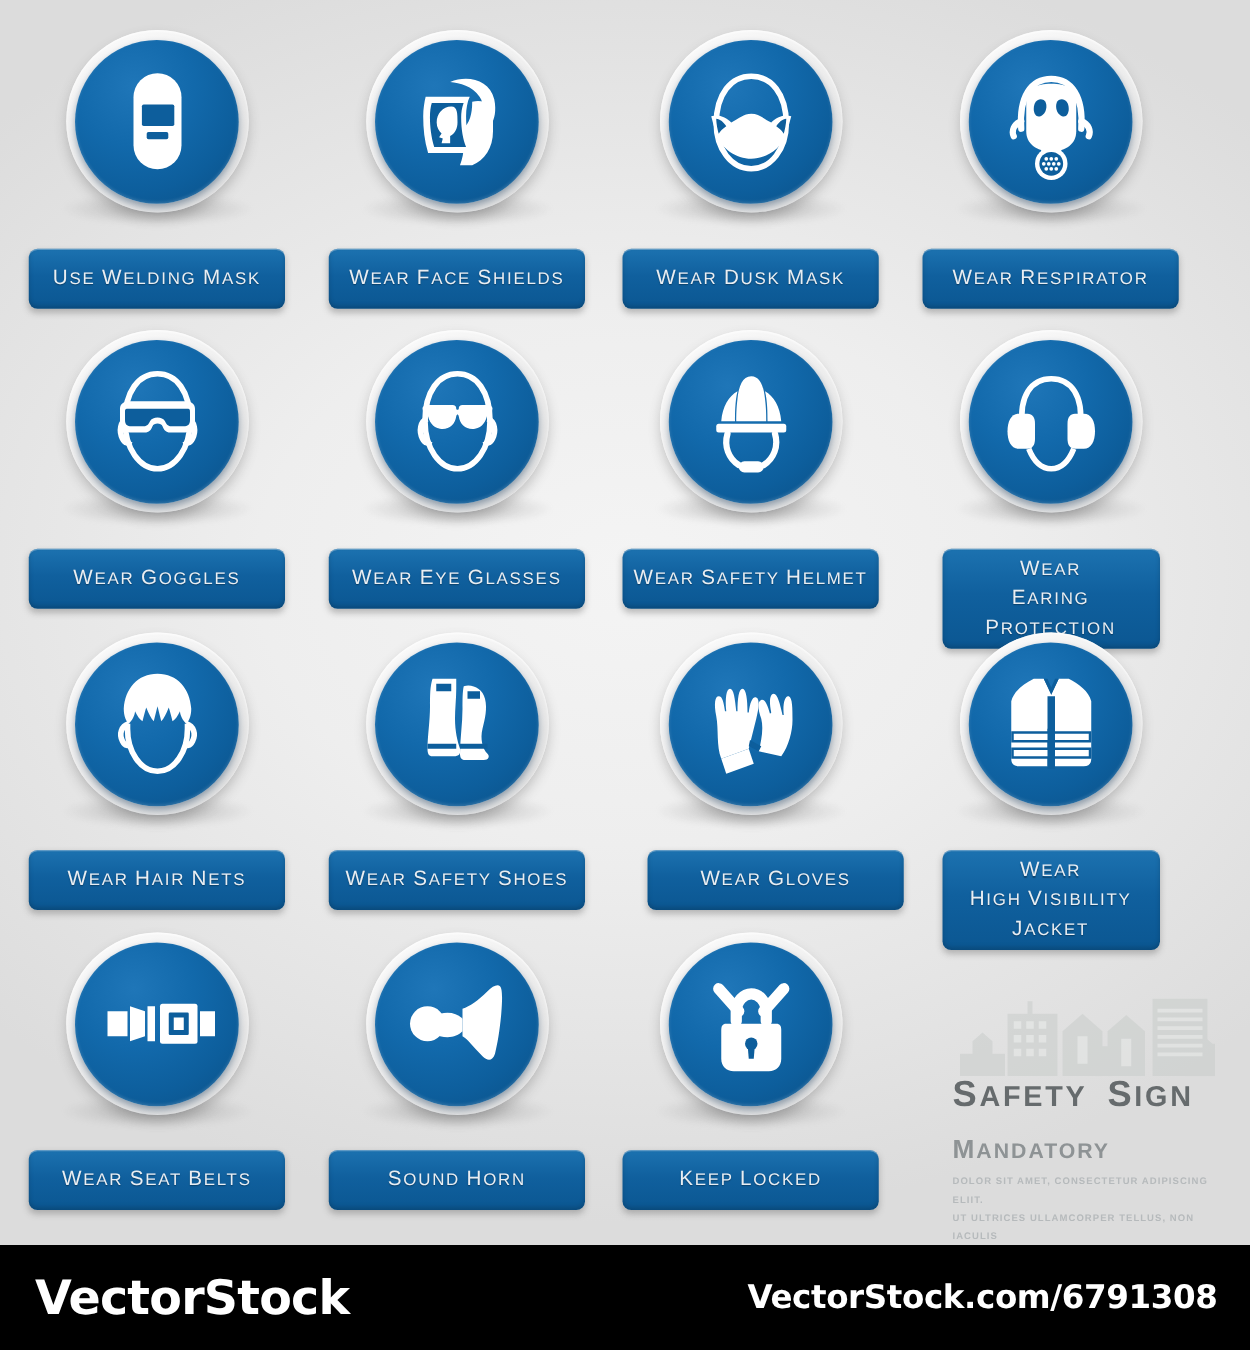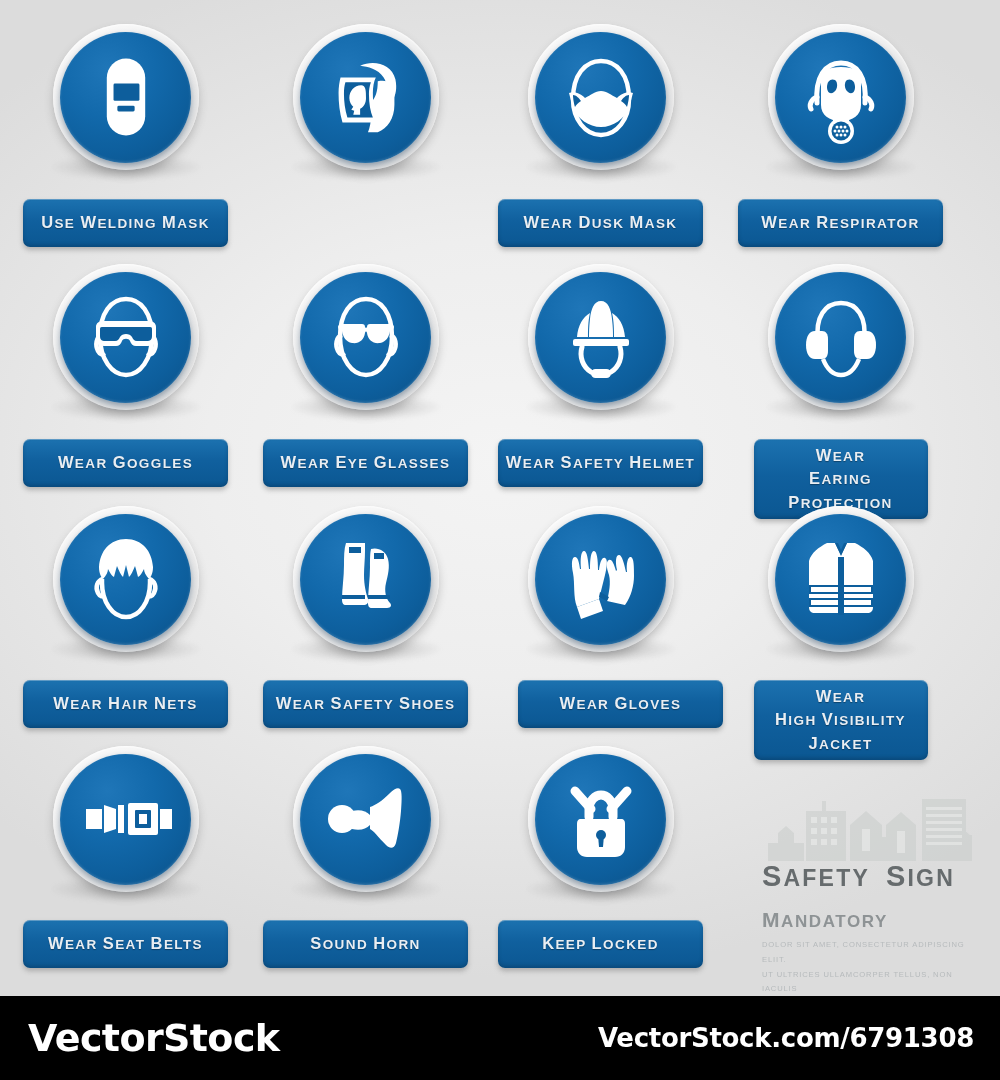--- a/index.html
+++ b/index.html
@@ -79,21 +79,21 @@
                 0 -2px 4px rgba(0,0,0,0.18) inset;
     display: flex;
     align-items: center;
     justify-content: center;
     padding: 5px 6px;
   }
   .label-plate.wide { width: 174px; }
   .label-text {
     color: #e9eef3;
     font-size: 13.5px;
-    font-weight: bold;
+    font-weight: normal;
     letter-spacing: 1.4px;
     line-height: 1.42;
     text-transform: uppercase;
     text-shadow: 0 1px 1px rgba(0,0,0,0.35);
     font-variant: small-caps;
   }
   .label-text .ln { display: block; }
   .label-text .ln:first-letter { font-size: 16.5px; }
 
   
@@ -133,21 +133,21 @@
     font-weight: bold;
     letter-spacing: 1.5px;
     line-height: 1.3;
     margin-top: 1px;
   }
   .brand-sub2 .sc { font-size: 17px; }
   .brand-lorem {
     margin-top: 5px;
     color: #b6babc;
     font-size: 7.6px;
-    font-weight: normal;
+    font-weight: bold;
     letter-spacing: 0.85px;
     line-height: 1.95;
     text-transform: uppercase;
   }
 
   
   #footer {
     position: absolute;
     left: 0; top: 996px;
     width: 1000px; height: 84px;
@@ -228,20 +228,27 @@
   </g>
   <g fill="#0d5e9c">
   <path d="M60 40 C68 38 74 41 75 47 L75 52 L60 52 Z" opacity="0"></path>
   </g>
   <g fill="#fff">
   <path d="M58 30 L82 30 L82 38 L58 38 Z" opacity="0"></path>
   </g>
   </svg>
               </span>
             </div>
+          </div>
+        </div>
+      </div>
+      <div class="cell" style="left: 248px; top: 199px;">
+        <div class="label-plate">
+          <div class="label-text">
+            <span class="ln"><span class="sc">W</span>EAR <span class="sc">F</span>ACE <span class="sc">S</span>HIELDS</span>
           </div>
         </div>
       </div>
       <div class="cell" style="left: 483px; top: 18px;">
         <div class="badge-wrap">
           <div class="badge-shadow"></div>
           <div class="badge-rim">
             <div class="badge-circle">
               <span>
                 <svg width="100" height="100" viewBox="0 0 100 100">

